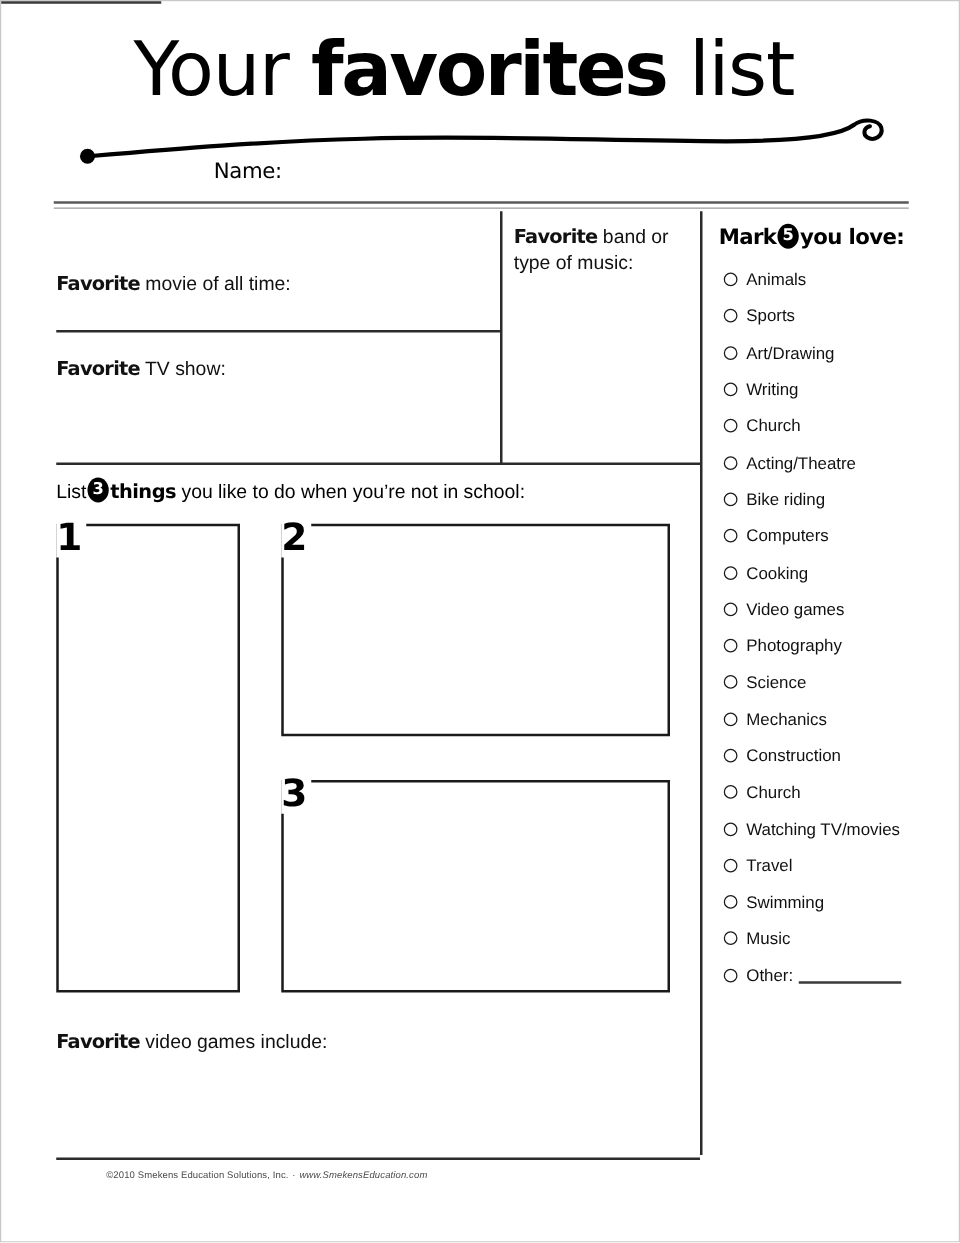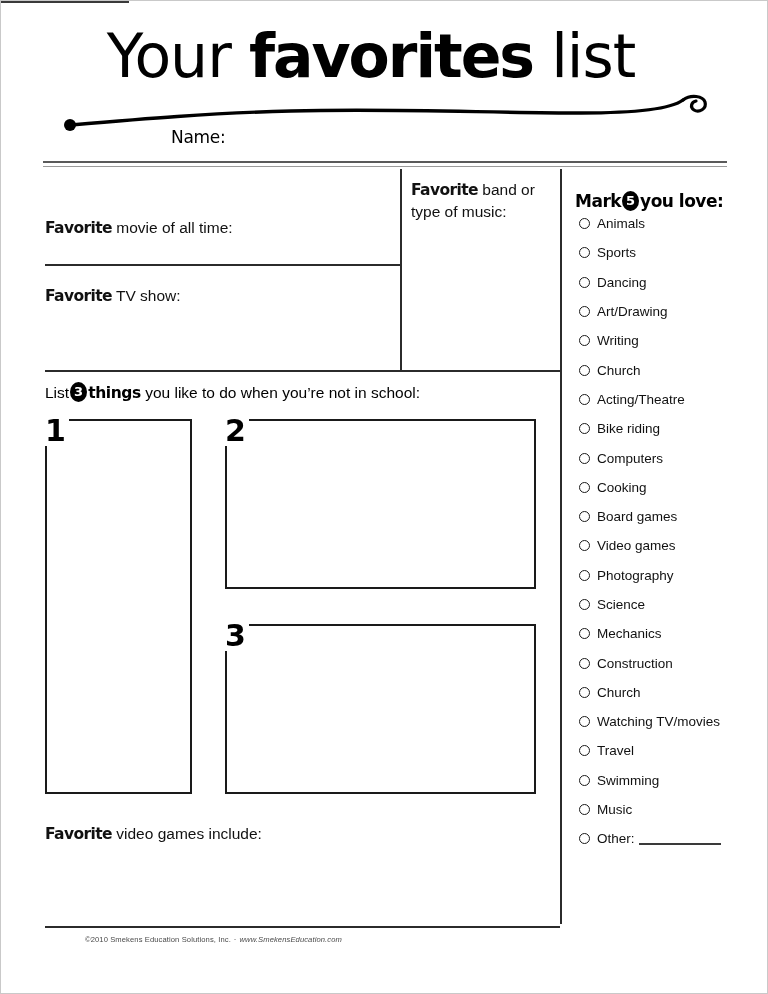--- a/index.html
+++ b/index.html
@@ -186,21 +186,20 @@
   .n3 { left: 224px; top: 620px; }
 
   
   .check-heading {
     position: absolute;
     left: 574px;
     top: 178px;
     white-space: nowrap;
     font-size: 16px;
     line-height: 20px;
-    margin-top: 12px;
   }
   .check-heading .mark {
     font-family: "DejaVu Sans", sans-serif;
     font-weight: 700;
     font-size: 17px;
     letter-spacing: -0.5px;
   }
   .check-list {
     position: absolute;
     left: 578px;
@@ -312,24 +311,20 @@
       <div class="check-item">
         <span class="check-circle"></span>
         <span>Animals</span>
       </div>
       <div class="check-item">
         <span class="check-circle"></span>
         <span>Sports</span>
       </div>
       <div class="check-item">
         <span class="check-circle"></span>
-        <span>Dancing</span>
-      </div>
-      <div class="check-item">
-        <span class="check-circle"></span>
         <span>Art/Drawing</span>
       </div>
       <div class="check-item">
         <span class="check-circle"></span>
         <span>Writing</span>
       </div>
       <div class="check-item">
         <span class="check-circle"></span>
         <span>Church</span>
       </div>
@@ -341,24 +336,20 @@
         <span class="check-circle"></span>
         <span>Bike riding</span>
       </div>
       <div class="check-item">
         <span class="check-circle"></span>
         <span>Computers</span>
       </div>
       <div class="check-item">
         <span class="check-circle"></span>
         <span>Cooking</span>
-      </div>
-      <div class="check-item">
-        <span class="check-circle"></span>
-        <span>Board games</span>
       </div>
       <div class="check-item">
         <span class="check-circle"></span>
         <span>Video games</span>
       </div>
       <div class="check-item">
         <span class="check-circle"></span>
         <span>Photography</span>
       </div>
       <div class="check-item">

